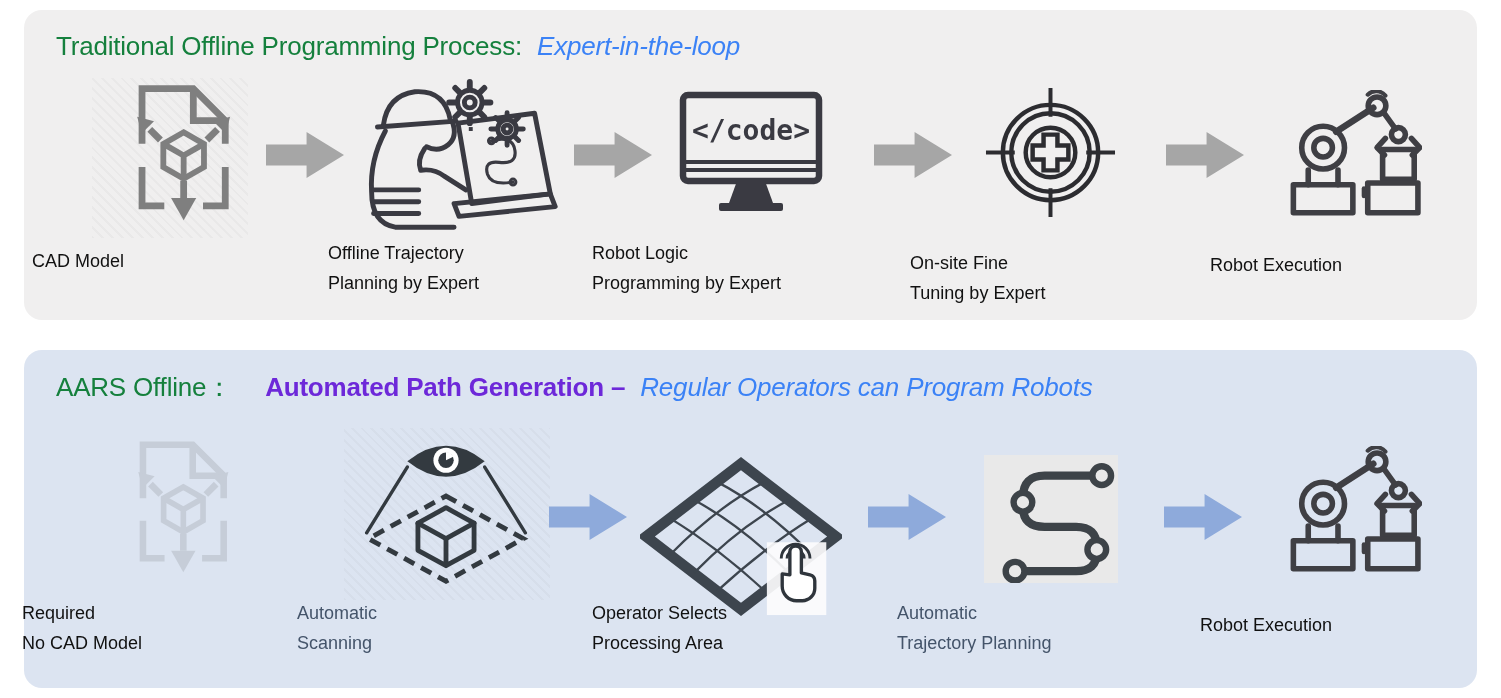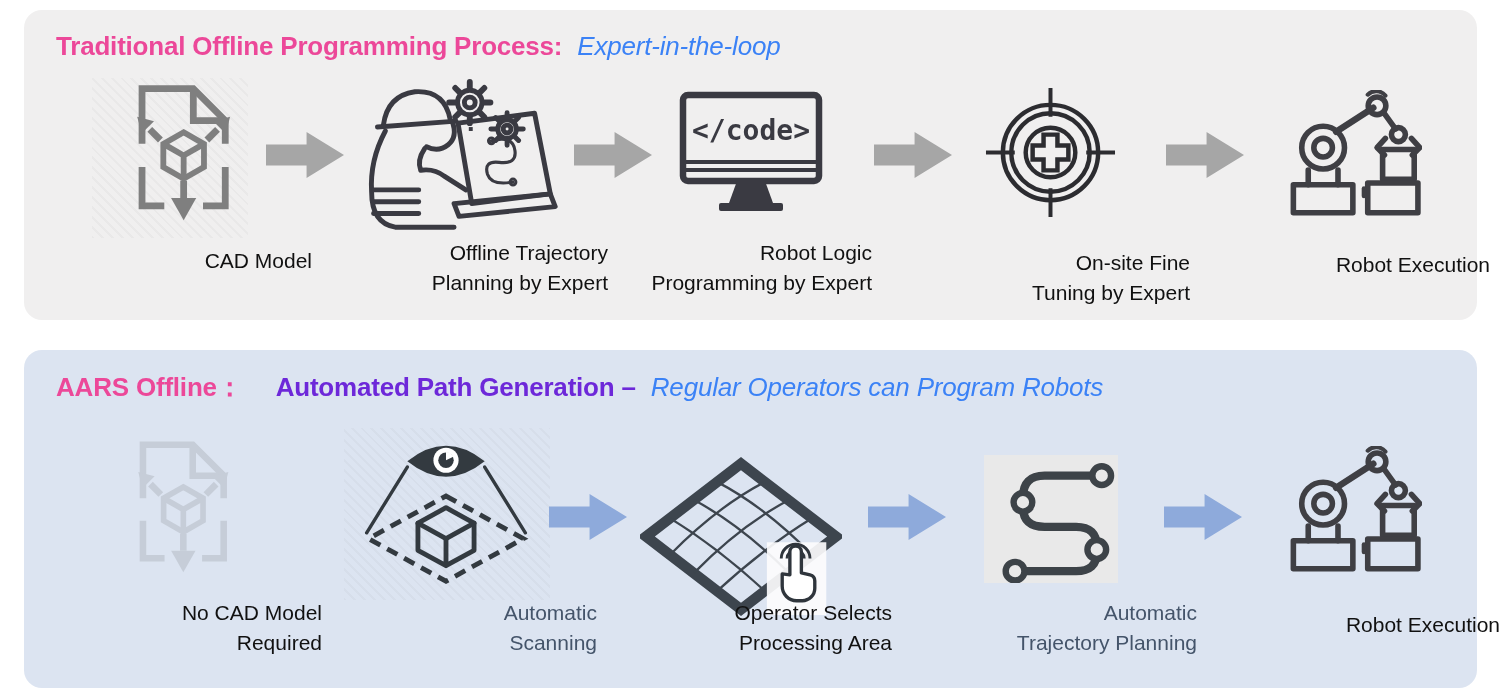--- a/index.html
+++ b/index.html
@@ -7,33 +7,33 @@
     position:relative;width:1501px;height:698px;overflow:hidden;
     font-family:"Liberation Sans",sans-serif;background:#ffffff;
   }
   .panel{position:absolute;left:24px;width:1453px;border-radius:18px;}
   #panel-traditional{top:10px;height:310px;background:#f0efef;}
   #panel-aars{top:350px;height:338px;background:#dce4f1;}
 
   .panel-title{position:absolute;left:56px;white-space:nowrap;font-size:26px;letter-spacing:-0.2px;}
   #title-traditional{top:31px;}
   #title-aars{top:370px;}
-  .title-bold{font-weight:700;color:#ec4899;}
+  .title-bold{font-weight:400;color:#15803d;}
   .title-bold2{font-weight:700;color:#6d28d9;margin-left:26px;}
   .title-italic{font-style:italic;font-weight:400;color:#3b82f6;margin-left:8px;}
 
   .hatch{position:absolute;background:repeating-linear-gradient(45deg,rgba(120,120,120,0.055) 0 2px,transparent 2px 7px);}
 
   .abs{position:absolute;}
   .arrow{position:absolute;width:78px;height:46px;
     clip-path:polygon(0% 27%,52% 27%,52% 0%,100% 50%,52% 100%,52% 73%,0% 73%);}
   .arrow-gray{background:#a6a6a6;}
   .arrow-blue{background:#8eaadb;}
 
-  .step-label{position:absolute;text-align:right;font-size:21px;line-height:30px;color:#111111;}
+  .step-label{position:absolute;text-align:left;font-size:18px;line-height:30px;color:#111111;}
   .step-label span{display:block;}
   .label-slate{color:#44546a;}
 
   .icon{display:block;}
   .icon-gray{color:#7f7f7f;}
   .icon-faded{color:#c6cdd8;}
   .icon-dark{color:#3f3f44;}
   .s-tile{position:absolute;background:#e9e9e9;}
 </style>
 </head>
@@ -205,22 +205,22 @@
     </svg>
   </div>
 
   <div class="arrow arrow-blue" style="left:1164px;top:494px;"></div>
 
   <svg class="abs icon icon-dark" style="left:1280px;top:446px;" width="142" height="132" viewBox="0 0 152 142">
       <use href="#def-robot"></use>
     </svg>
 
   <div class="step-label" style="left:22px;top:598px;width:300px;">
-    <span>No CAD Model</span>
-      <span>Required</span>
+    <span>Required</span>
+      <span>No CAD Model</span>
   </div>
   <div class="step-label label-slate" style="left:297px;top:598px;width:300px;">
     <span>Automatic</span>
       <span>Scanning</span>
   </div>
   <div class="step-label" style="left:592px;top:598px;width:300px;">
     <span>Operator Selects</span>
       <span>Processing Area</span>
   </div>
   <div class="step-label label-slate" style="left:897px;top:598px;width:300px;">

